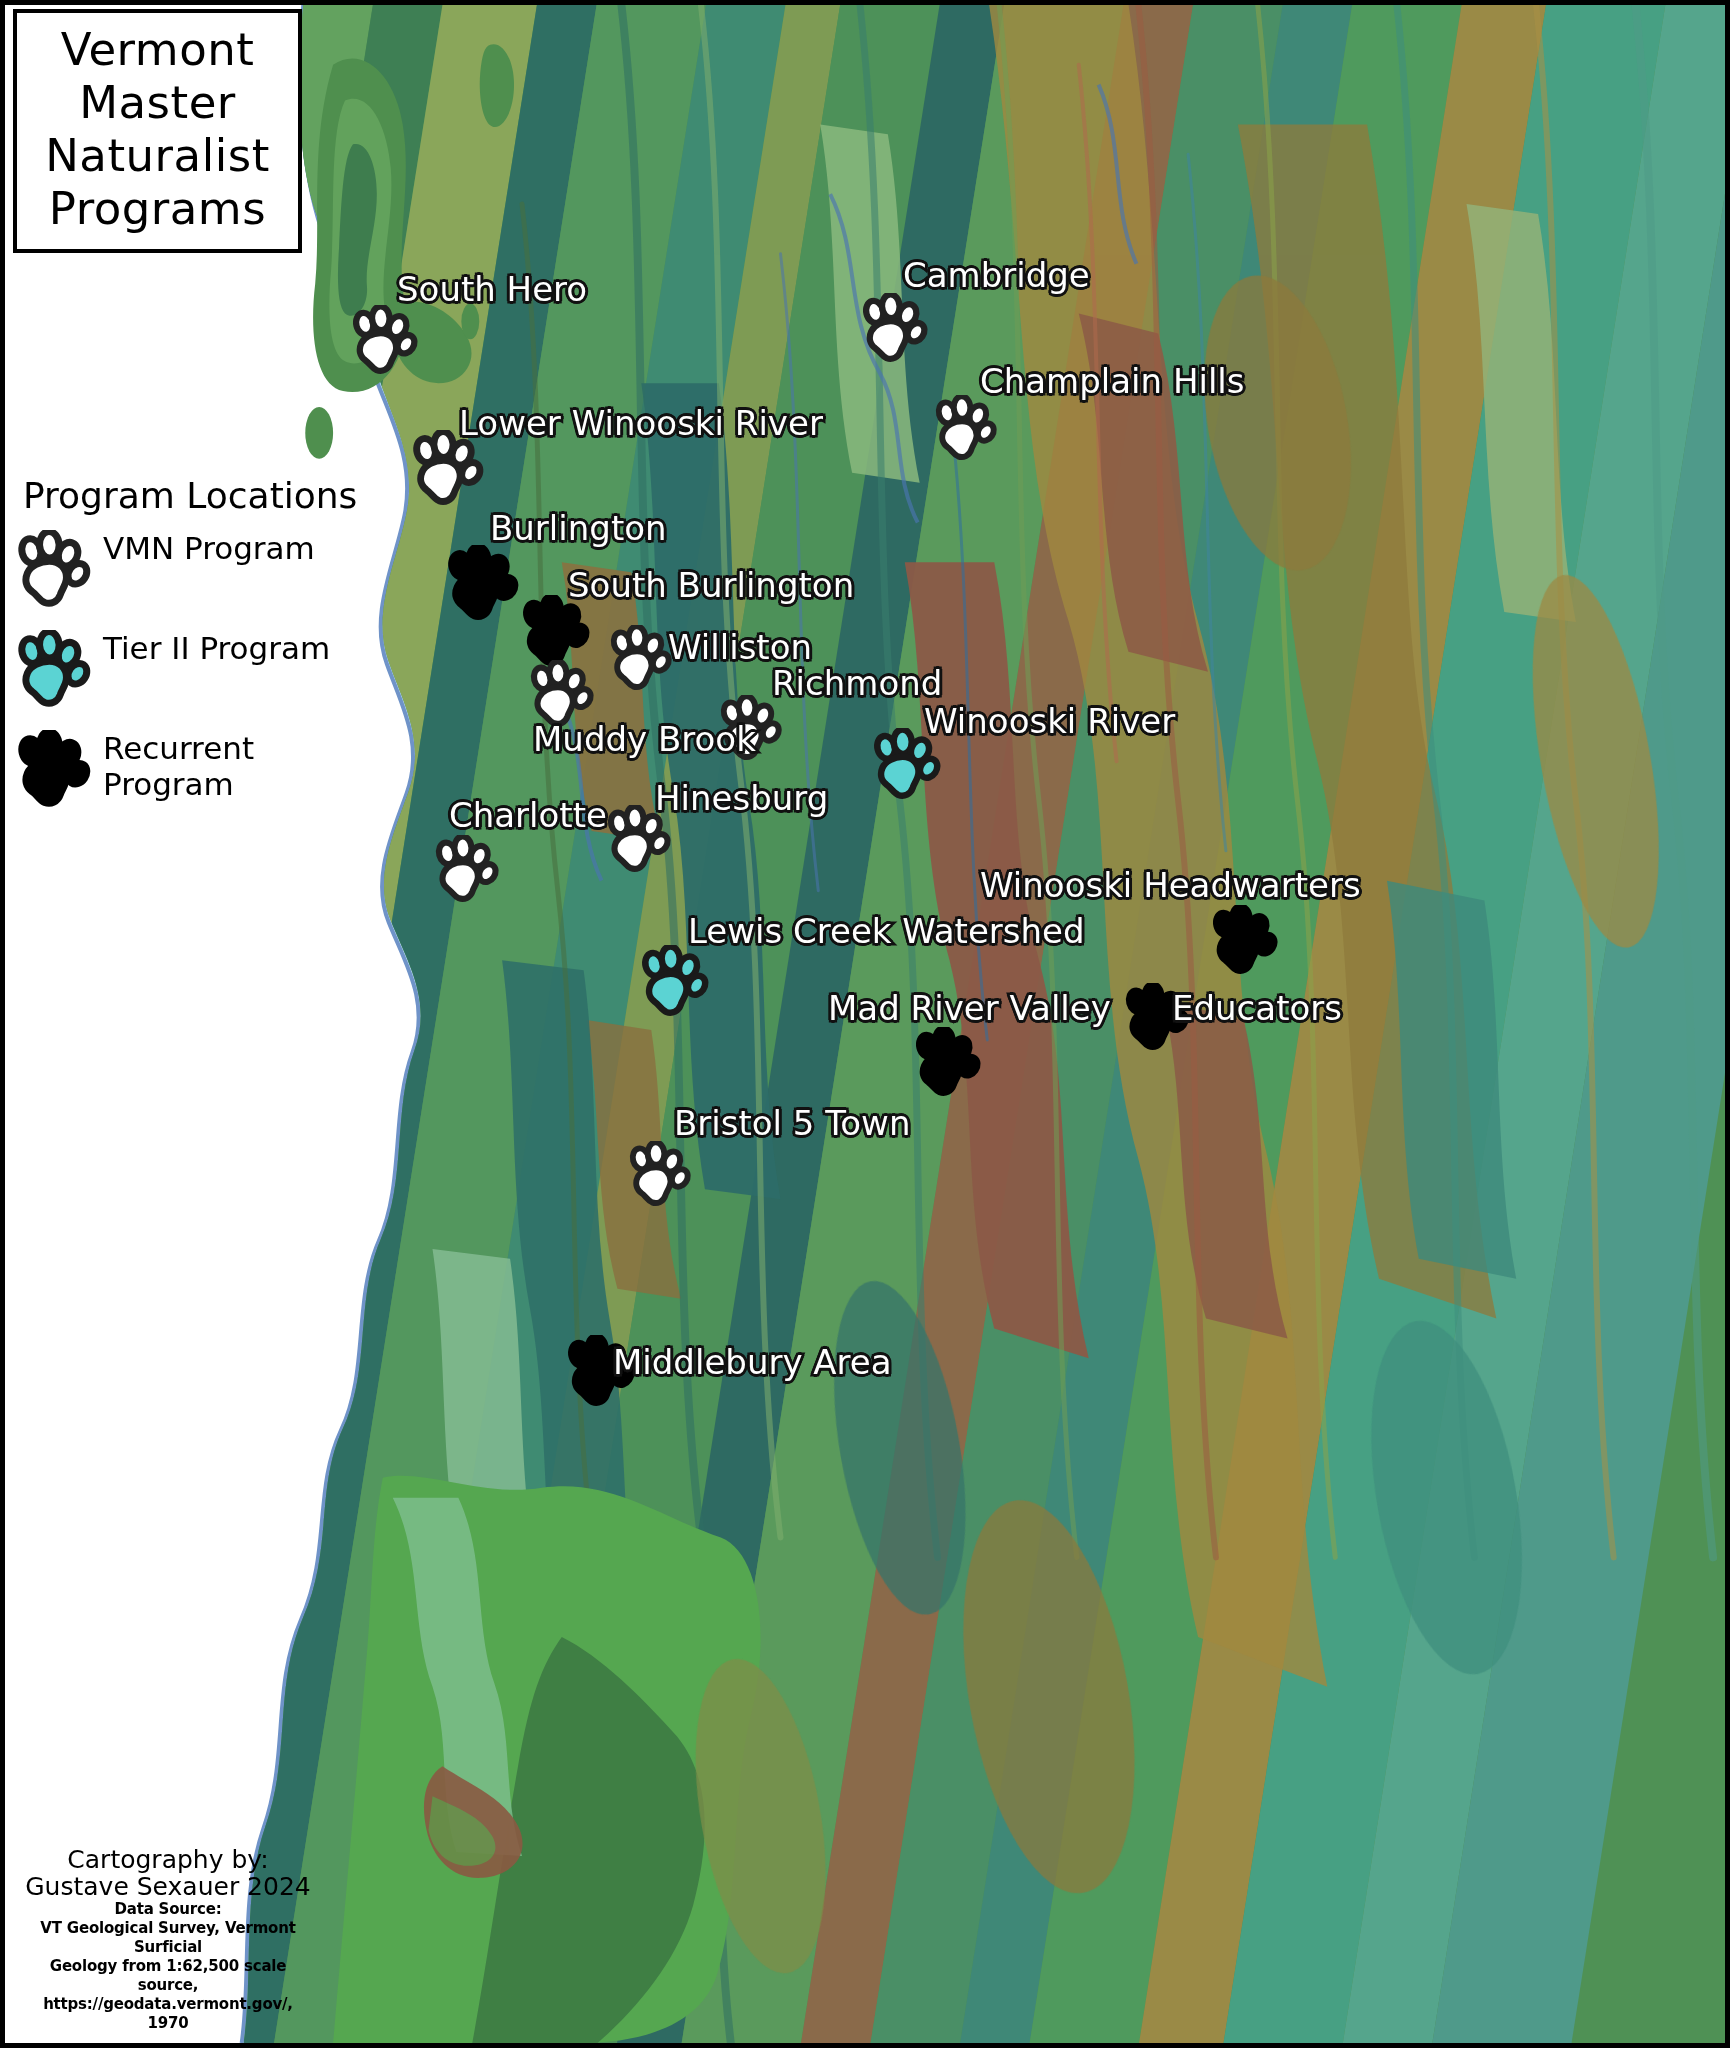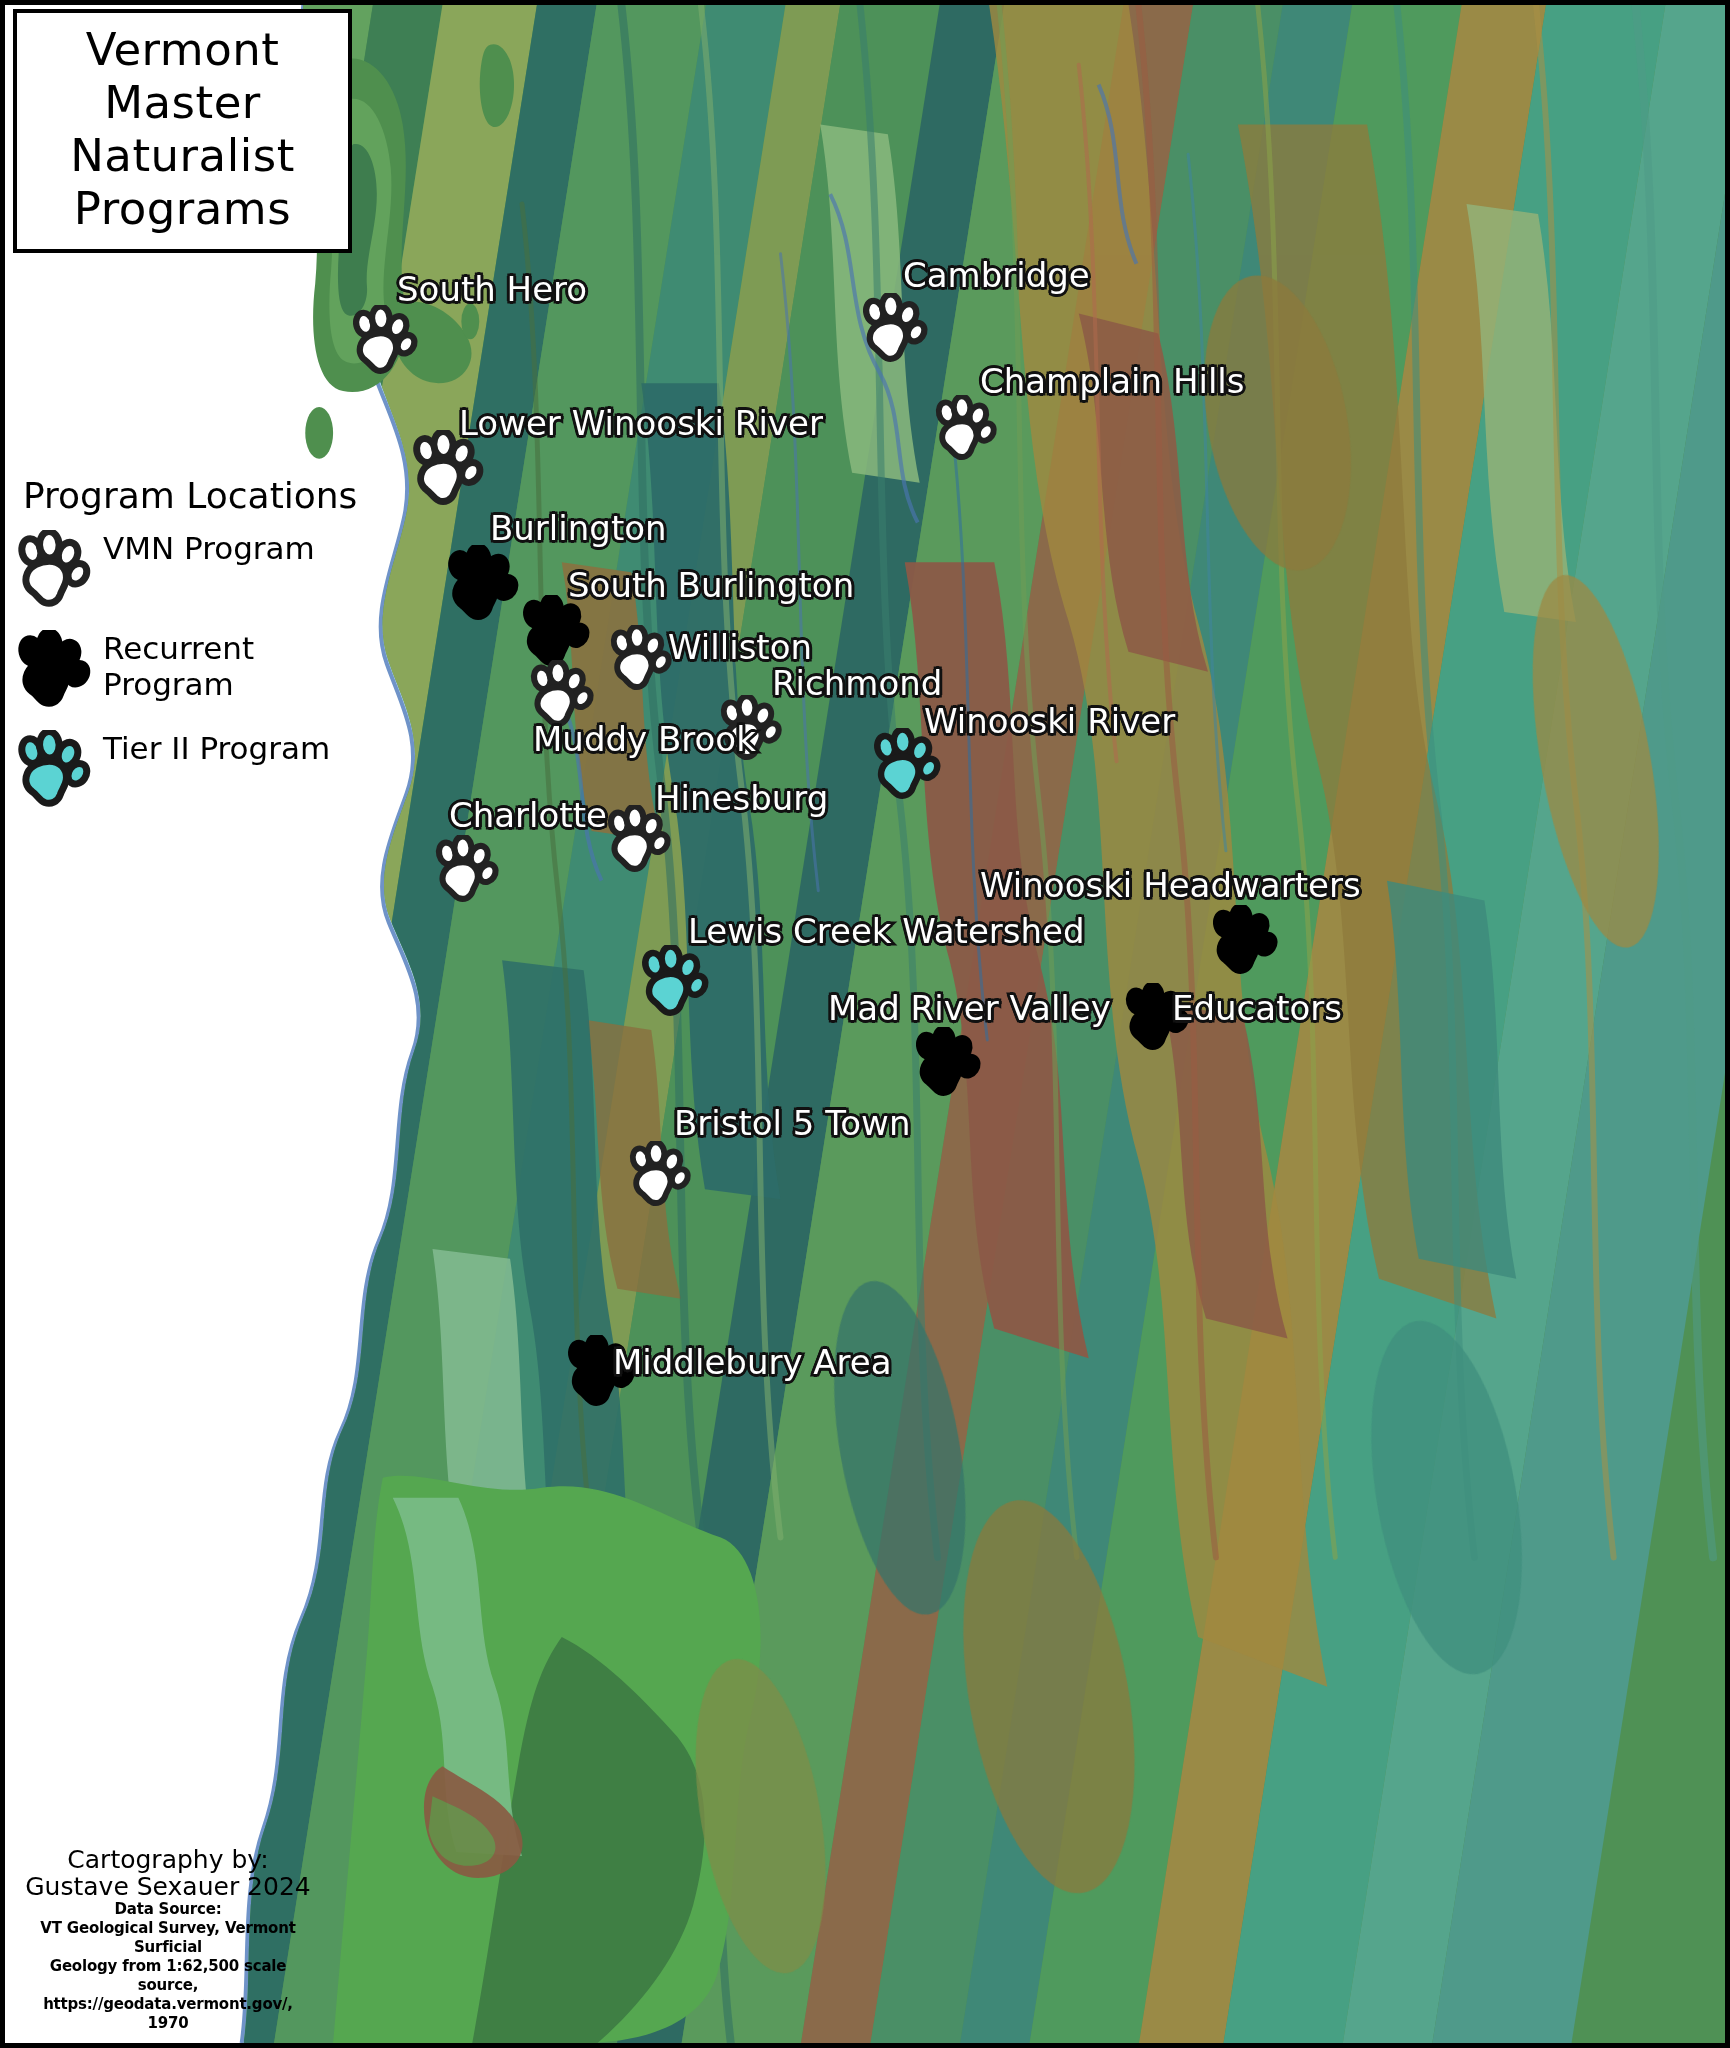--- a/index.html
+++ b/index.html
@@ -13,21 +13,21 @@
     box-sizing:border-box;
     border:5px solid #000;
   }
 
   
   #geology-canvas{position:absolute;inset:0;width:100%;height:100%;}
 
   
   #title-box{
     position:absolute;left:8px;top:4px;
-    width:339px;
+    width:289px;
     background:#fff;
     border:4px solid #000;
     box-sizing:border-box;
     padding:10px 6px 14px 6px;
     text-align:center;
     z-index:40;
   }
   #title-box .t-line{
     font-size:45px;line-height:53px;color:#000;
     font-weight:400;letter-spacing:.5px;
@@ -305,53 +305,53 @@
                C55 92 46 96 38 93
                C31 90 28 83 22 79
                C14 73 12 64 16 55
                C20 46 32 40 44 40 Z"></path>
     </g>
   </svg></div>
           <div class="legend-label">VMN Program</div>
         </div>
         <div class="legend-row">
           <div class="legend-swatch"><svg viewBox="0 0 100 100" width="78" height="78" xmlns="http://www.w3.org/2000/svg">
-    <g stroke="#000000" stroke-width="9" fill="#000000" stroke-linejoin="round">
+    <g stroke="#1a1a1a" stroke-width="9" fill="#5bd3d3" stroke-linejoin="round">
       <ellipse cx="21" cy="27" rx="12" ry="16" transform="rotate(-14 21 27)"></ellipse>
       <ellipse cx="44" cy="19" rx="12.5" ry="17" transform="rotate(-3 44 19)"></ellipse>
       <ellipse cx="68" cy="31" rx="12" ry="15.5" transform="rotate(22 68 31)"></ellipse>
       <ellipse cx="80" cy="56" rx="11" ry="14" transform="rotate(34 80 56)"></ellipse>
       <path d="M44 40
                C58 40 66 50 66 61
                C66 70 60 76 58 83
                C55 92 46 96 38 93
                C31 90 28 83 22 79
                C14 73 12 64 16 55
                C20 46 32 40 44 40 Z"></path>
     </g>
   </svg></div>
-          <div class="legend-label">Recurrent Program</div>
+          <div class="legend-label">Tier II Program</div>
         </div>
         <div class="legend-row">
           <div class="legend-swatch"><svg viewBox="0 0 100 100" width="78" height="78" xmlns="http://www.w3.org/2000/svg">
-    <g stroke="#1a1a1a" stroke-width="9" fill="#5bd3d3" stroke-linejoin="round">
+    <g stroke="#000000" stroke-width="9" fill="#000000" stroke-linejoin="round">
       <ellipse cx="21" cy="27" rx="12" ry="16" transform="rotate(-14 21 27)"></ellipse>
       <ellipse cx="44" cy="19" rx="12.5" ry="17" transform="rotate(-3 44 19)"></ellipse>
       <ellipse cx="68" cy="31" rx="12" ry="15.5" transform="rotate(22 68 31)"></ellipse>
       <ellipse cx="80" cy="56" rx="11" ry="14" transform="rotate(34 80 56)"></ellipse>
       <path d="M44 40
                C58 40 66 50 66 61
                C66 70 60 76 58 83
                C55 92 46 96 38 93
                C31 90 28 83 22 79
                C14 73 12 64 16 55
                C20 46 32 40 44 40 Z"></path>
     </g>
   </svg></div>
-          <div class="legend-label">Tier II Program</div>
+          <div class="legend-label">Recurrent Program</div>
         </div>
       </div>
   </div>
 
   <div id="credits">
     <div class="c-big">Cartography by:</div>
     <div class="c-big">Gustave Sexauer 2024</div>
     <div class="c-small">Data Source:</div>
     <div class="c-small">VT Geological Survey, Vermont Surficial</div>
     <div class="c-small">Geology from 1:62,500 scale source,</div>

